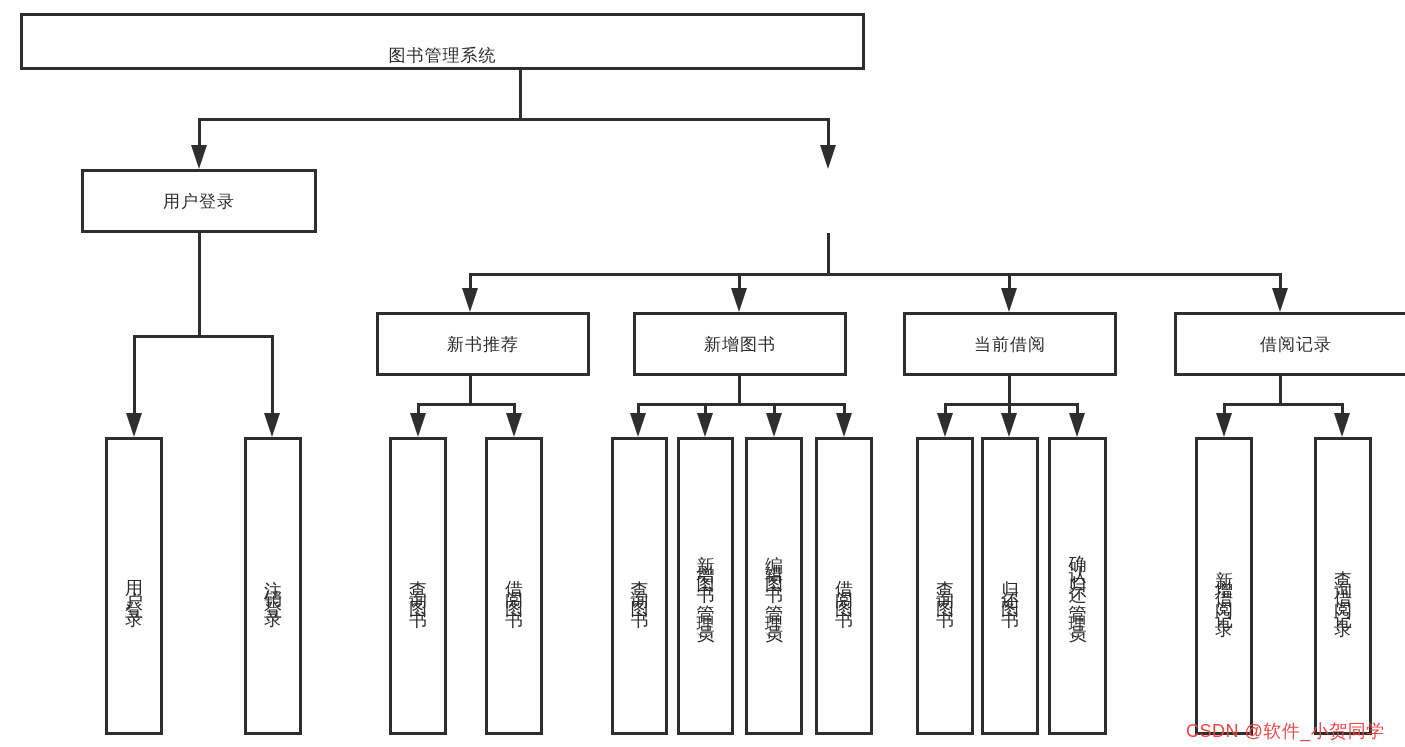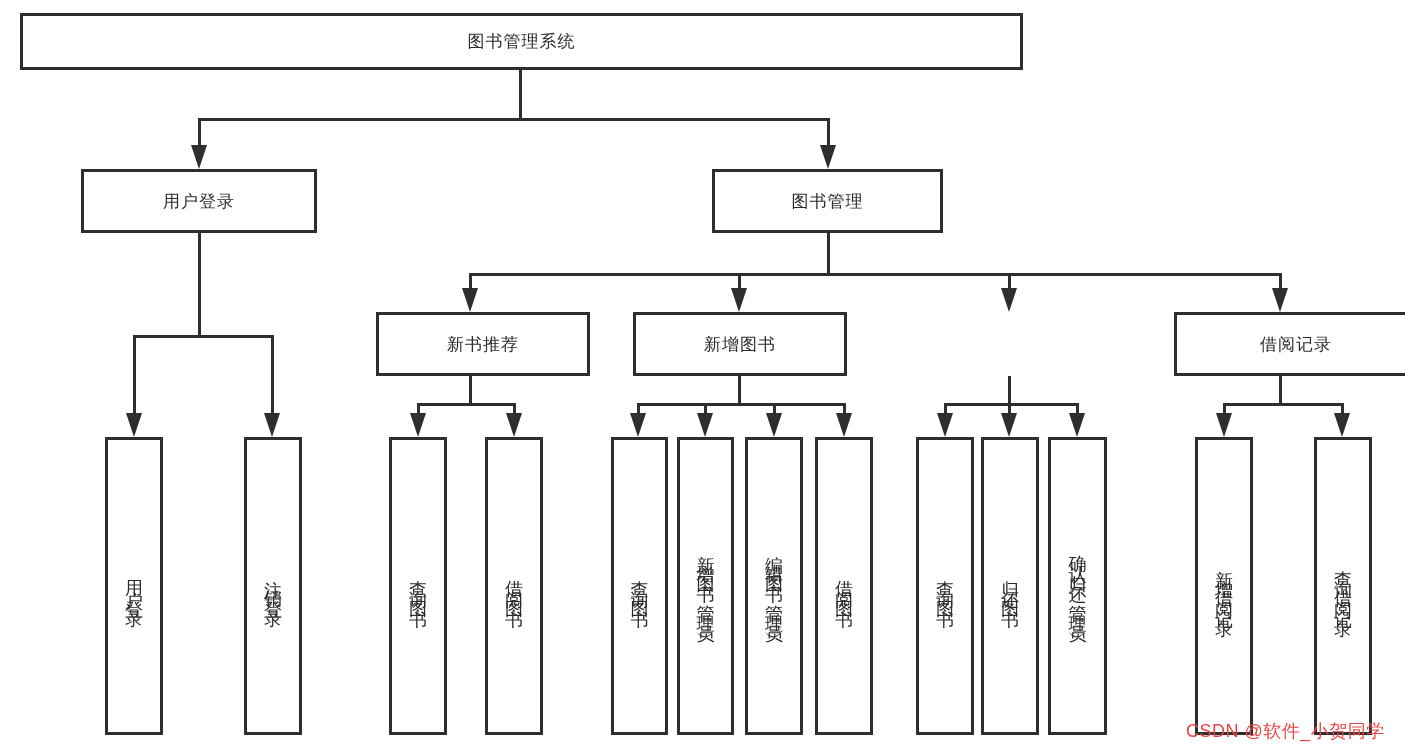--- a/index.html
+++ b/index.html
@@ -26,37 +26,37 @@
   .wm{
     position:absolute;left:1186px;top:719px;z-index:5;
     color:#ef4444;font-size:18px;letter-spacing:0.5px;white-space:nowrap;
   }
 </style>
 </head>
 <body>
 
 <div class="canvas">
 
-  <div class="box" style="left:20px;top:13px;width:1003px;height:57px;">
+  <div class="box" style="left:20px;top:13px;width:845px;height:57px;align-items:flex-end;">
     <span>图书管理系统</span>
   </div>
 
   <div class="box" style="left:81px;top:169px;width:236px;height:64px;">
     <span>用户登录</span>
   </div>
 
-  <div class="box" style="left:712px;top:169px;width:231px;height:64px;">
-    <span>图书管理</span>
-  </div>
 
   <div class="box" style="left:363px;top:312px;width:214px;height:64px;margin-left:13px;">
     <span>新书推荐</span>
   </div>
   <div class="box" style="left:633px;top:312px;width:214px;height:64px;">
     <span>新增图书</span>
+  </div>
+  <div class="box" style="left:903px;top:312px;width:214px;height:64px;">
+    <span>当前借阅</span>
   </div>
   <div class="box" style="left:1174px;top:312px;width:244px;height:64px;">
     <span>借阅记录</span>
   </div>
 
   <div class="box leaf" style="left:105px;top:437px;width:58px;height:298px;">
     <span class="vtxt">用户登录</span>
   </div>
   <div class="box leaf" style="left:244px;top:437px;width:58px;height:298px;">
     <span class="vtxt">注销登录</span>

